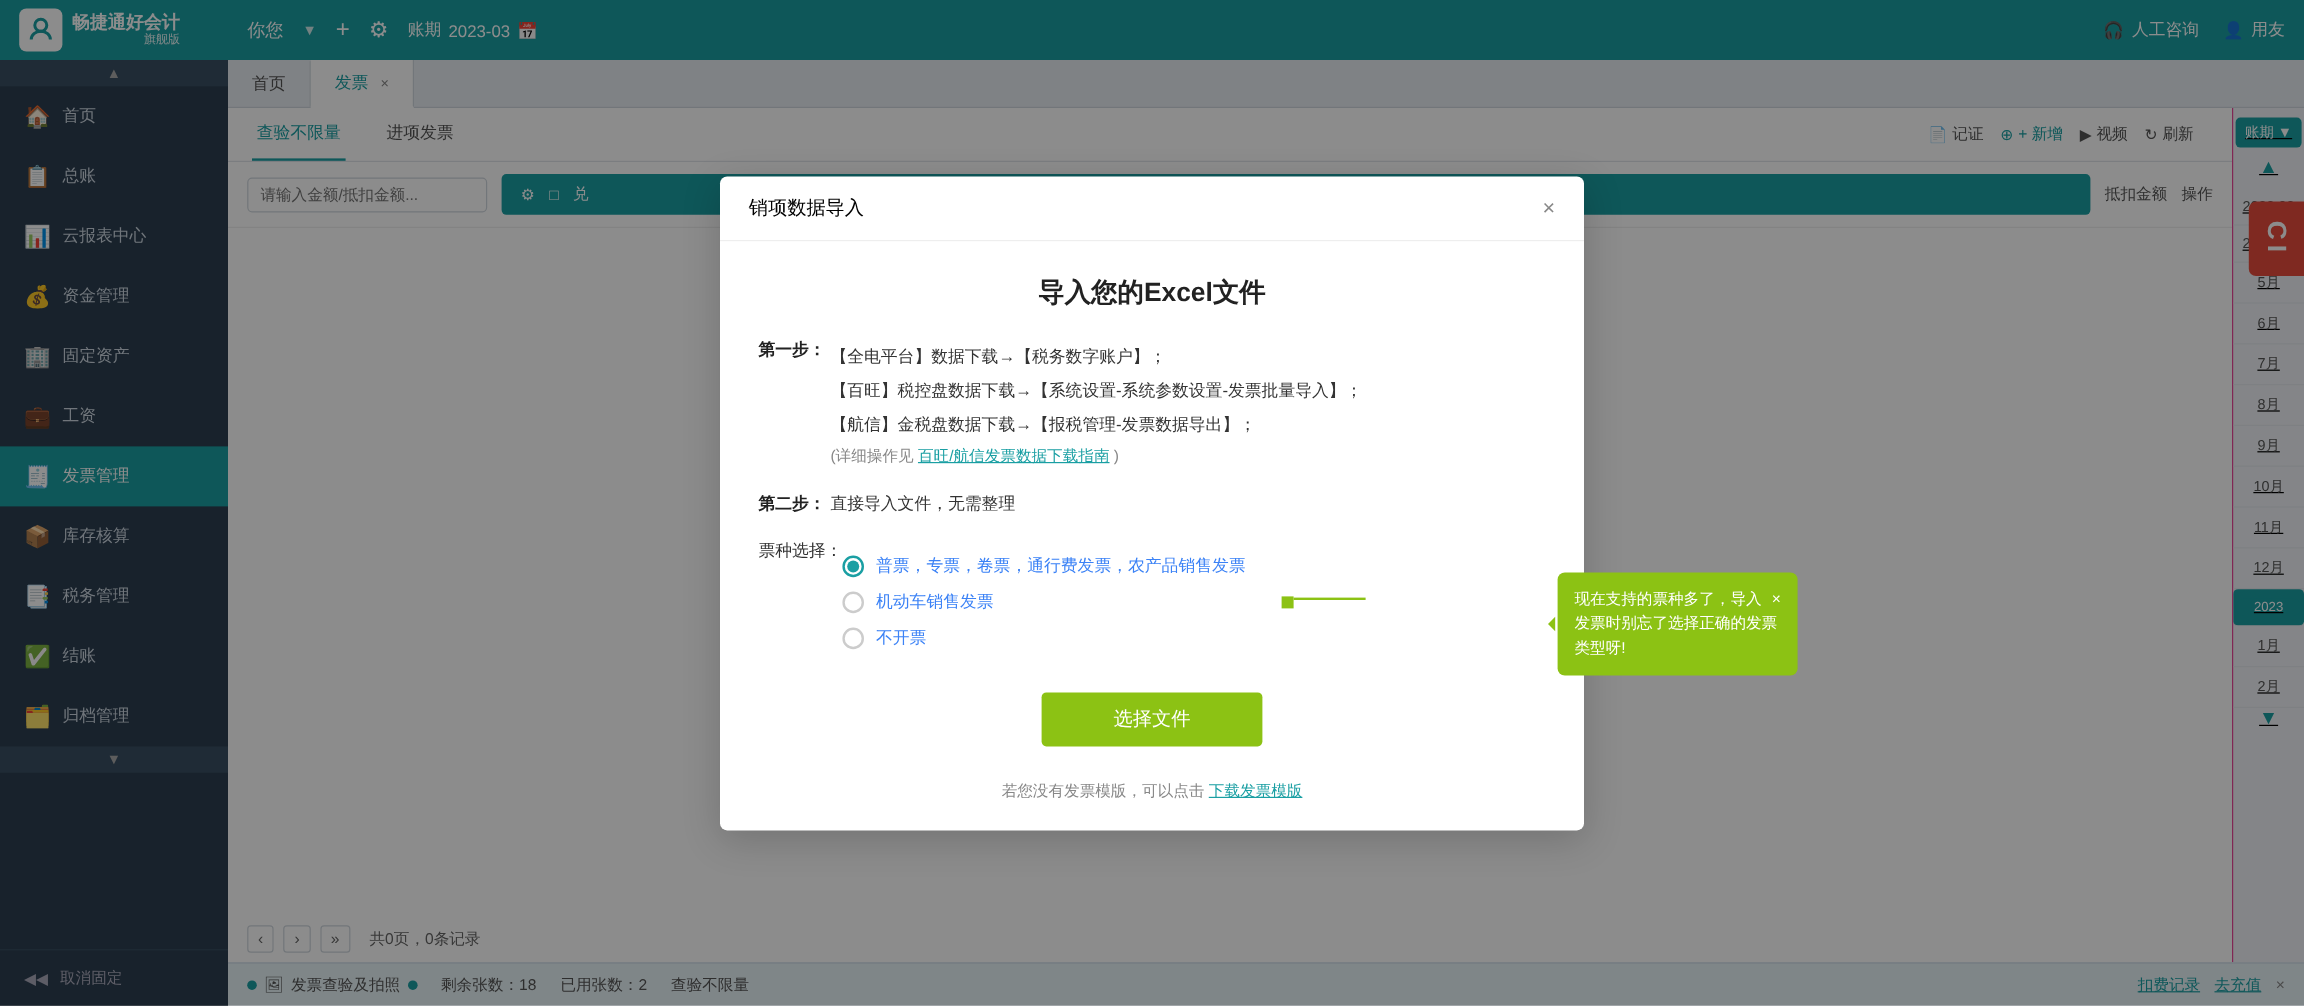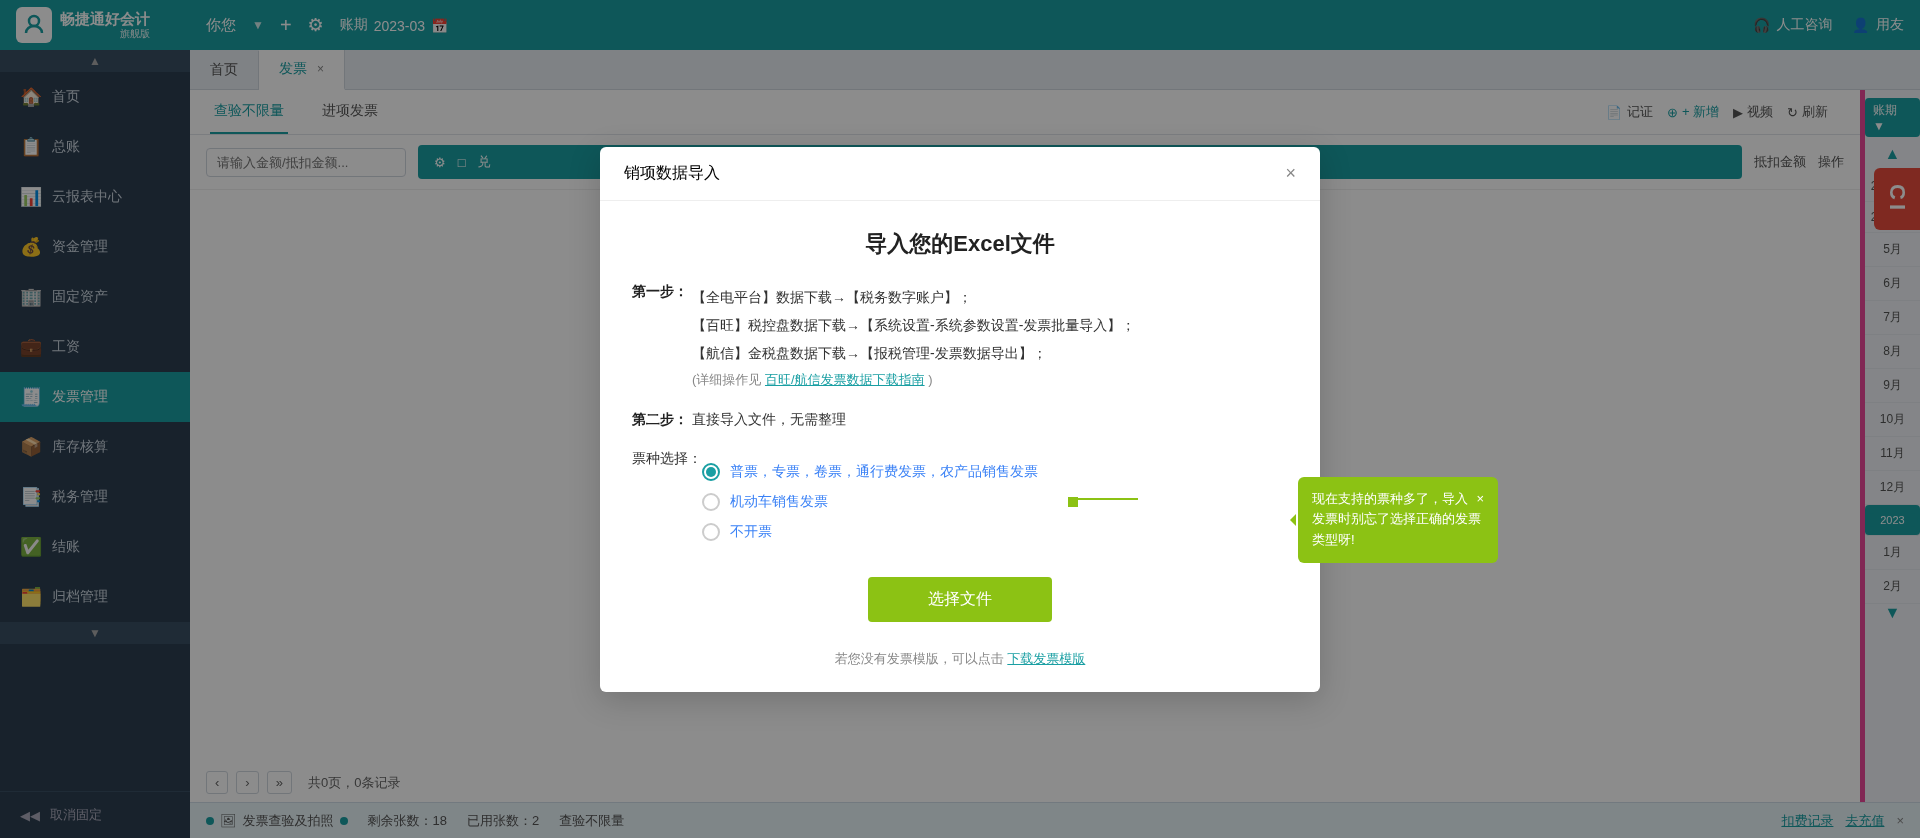--- a/index.html
+++ b/index.html
@@ -82,23 +82,23 @@
     .sub-tab { padding: 12px 4px; font-size: 14px; cursor: pointer; color: #555; border-bottom: 2px solid transparent; }
     .sub-tab.active { color: #1a9fa3; border-bottom-color: #1a9fa3; font-weight: 500; }
 
     .toolbar { display: flex; align-items: center; gap: 12px; padding: 10px 16px; border-bottom: 1px solid #eee; }
     .toolbar-input { border: 1px solid #d0d7de; border-radius: 4px; padding: 6px 10px; font-size: 13px; color: #999; width: 200px; }
 
     .filter-bar { display: flex; align-items: center; background: #1a9fa3; padding: 8px 16px; gap: 12px; color: white; font-size: 13px; }
 
     
     .right-panel {
-      width: 60px; background: #f0f3f7; border-left: 5px solid #ec4899;
+      width: 60px; background: #f0f3f7; border-left: 1px solid #ec4899;
       display: flex; flex-direction: column; align-items: center;
-      padding: 8px 0; overflow-y: auto;
+      padding: 8px 0; overflow-y: auto; text-decoration: underline;
     }
     .timeline-arrows { display: flex; flex-direction: column; align-items: center; gap: 2px; margin-bottom: 8px; }
     .timeline-arrow { color: #1a9fa3; font-size: 16px; cursor: pointer; }
     .timeline-item {
       width: 100%; text-align: center; padding: 8px 2px; font-size: 12px;
       color: #555; cursor: pointer; border-bottom: 1px solid #e5e9ee;
     }
     .timeline-item.active { background: #1a9fa3; color: white; border-radius: 4px; }
     .period-btn {
       background: #1a9fa3; color: white; font-size: 12px; padding: 4px 8px;

